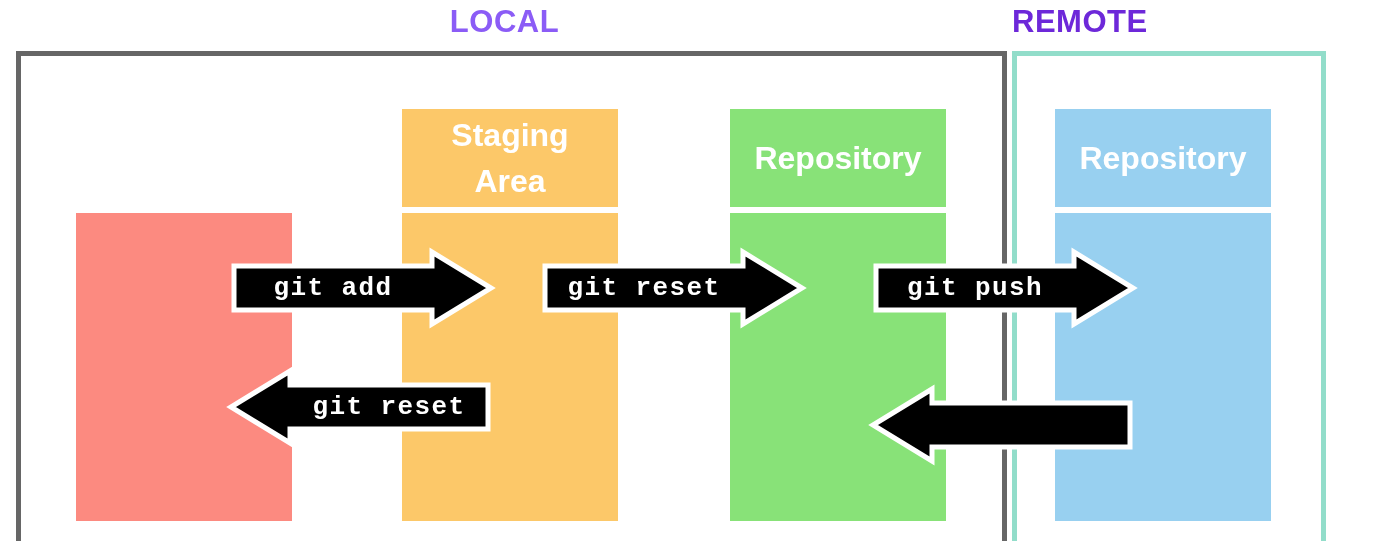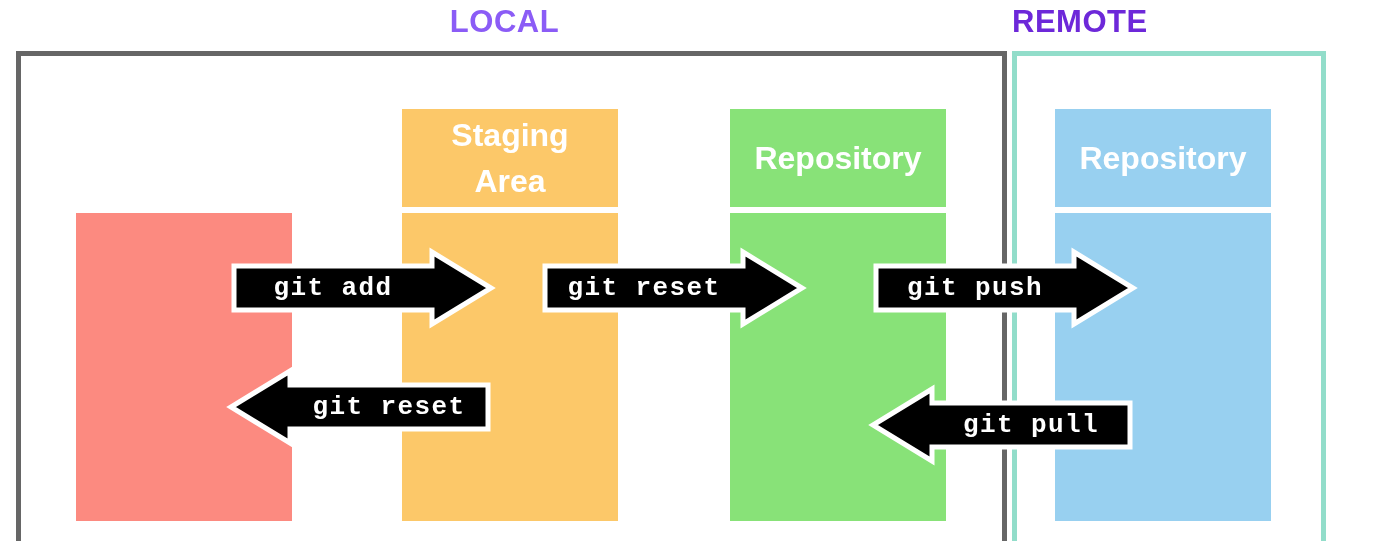--- a/index.html
+++ b/index.html
@@ -192,16 +192,15 @@
     <svg width="260" height="72" viewBox="0 0 260 72">
       <path d="M260,14 L62,14 L62,0 L3,36 L62,72 L62,58 L260,58 Z" fill="#000000" stroke="#ffffff" stroke-width="5" stroke-linejoin="miter"></path>
     </svg>
     <div class="arrow-label" style="left:62px; width:198px; justify-content:center;">git reset</div>
   </div>
 
   <div class="arrow" id="arrow-git-pull" style="left:870px; top:389px; width:260px; height:72px;">
     <svg width="260" height="72" viewBox="0 0 260 72">
       <path d="M260,14 L62,14 L62,0 L3,36 L62,72 L62,58 L260,58 Z" fill="#000000" stroke="#ffffff" stroke-width="5" stroke-linejoin="miter"></path>
     </svg>
-    <div class="arrow-label" style="left:62px; width:198px; justify-content:center;">git pull</div>
   </div>
 
 </div>
 
 </body></html>

